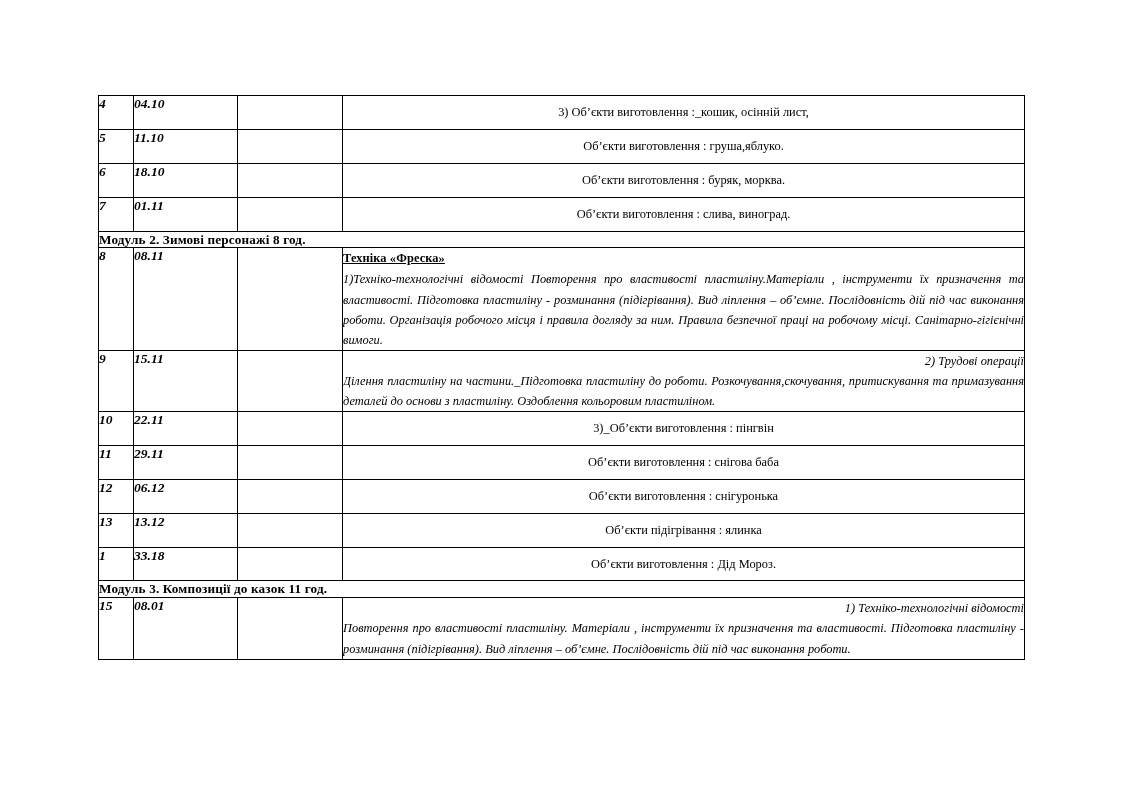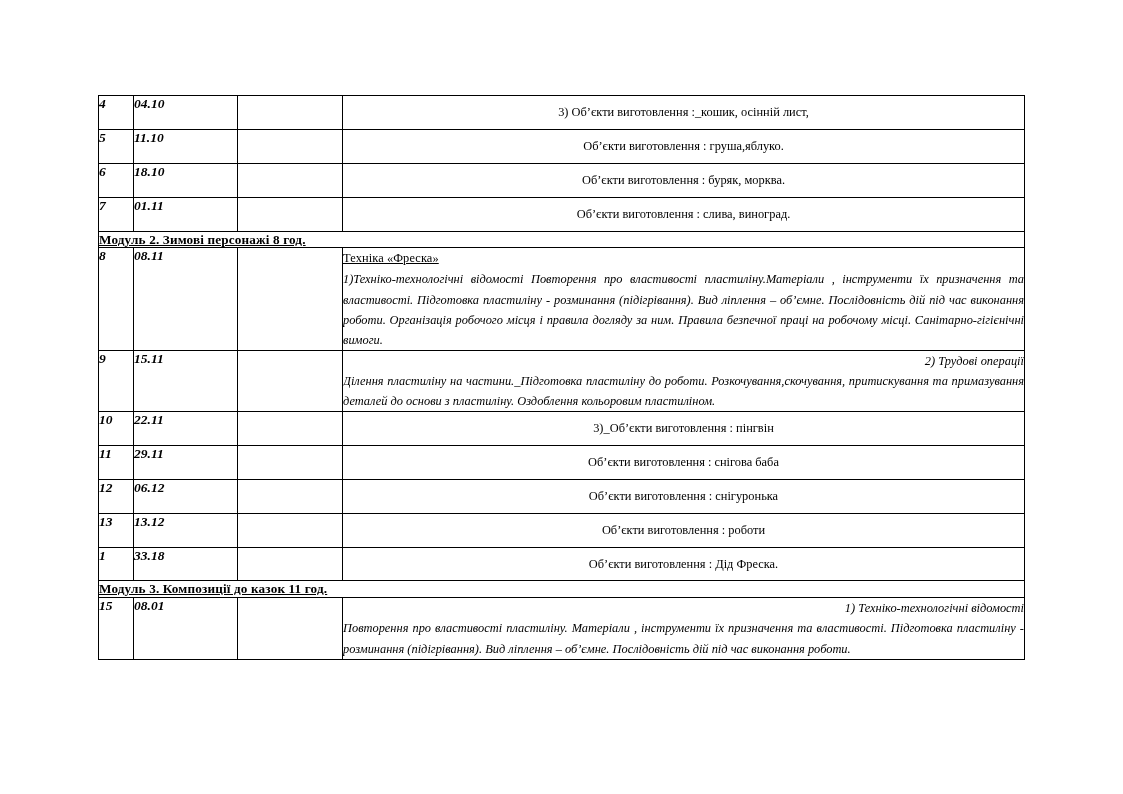--- a/index.html
+++ b/index.html
@@ -73,24 +73,23 @@
     padding-bottom: 9px;
     line-height: 1.2;
     text-align: center;
   }
   td.module {
     font-weight: bold;
     font-size: 13.2px;
     padding: 11px 0 11px 8px;
     letter-spacing: 0.15px;
     line-height: 1.2;
-    text-decoration: underline;
   }
   .body-title {
-    font-weight: normal;
+    font-weight: bold;
     text-decoration: underline;
     display: block;
     margin-bottom: 1px;
     letter-spacing: 0.1px;
   }
   .body-line {
     display: block;
     font-style: italic;
   }
   .nojust {
@@ -181,28 +180,28 @@
           <td class="num">12</td>
           <td class="date">06.12</td>
           <td class="blank"></td>
           <td class="body single">Об’єкти виготовлення : снігуронька</td>
         </tr>
 
         <tr>
           <td class="num">13</td>
           <td class="date">13.12</td>
           <td class="blank"></td>
-          <td class="body single">Об’єкти виготовлення : роботи</td>
+          <td class="body single">Об’єкти підігрівання : ялинка</td>
         </tr>
 
         <tr>
           <td class="num">1</td>
           <td class="date">33.18</td>
           <td class="blank"></td>
-          <td class="body single">Об’єкти виготовлення : Дід Фреска.</td>
+          <td class="body single">Об’єкти виготовлення : Дід Мороз.</td>
         </tr>
 
         <tr>
           <td class="module" colspan="4">Модуль 3.  Композиції до казок  11 год.</td>
         </tr>
 
         <tr>
           <td class="num">15</td>
           <td class="date">08.01</td>
           <td class="blank"></td>

